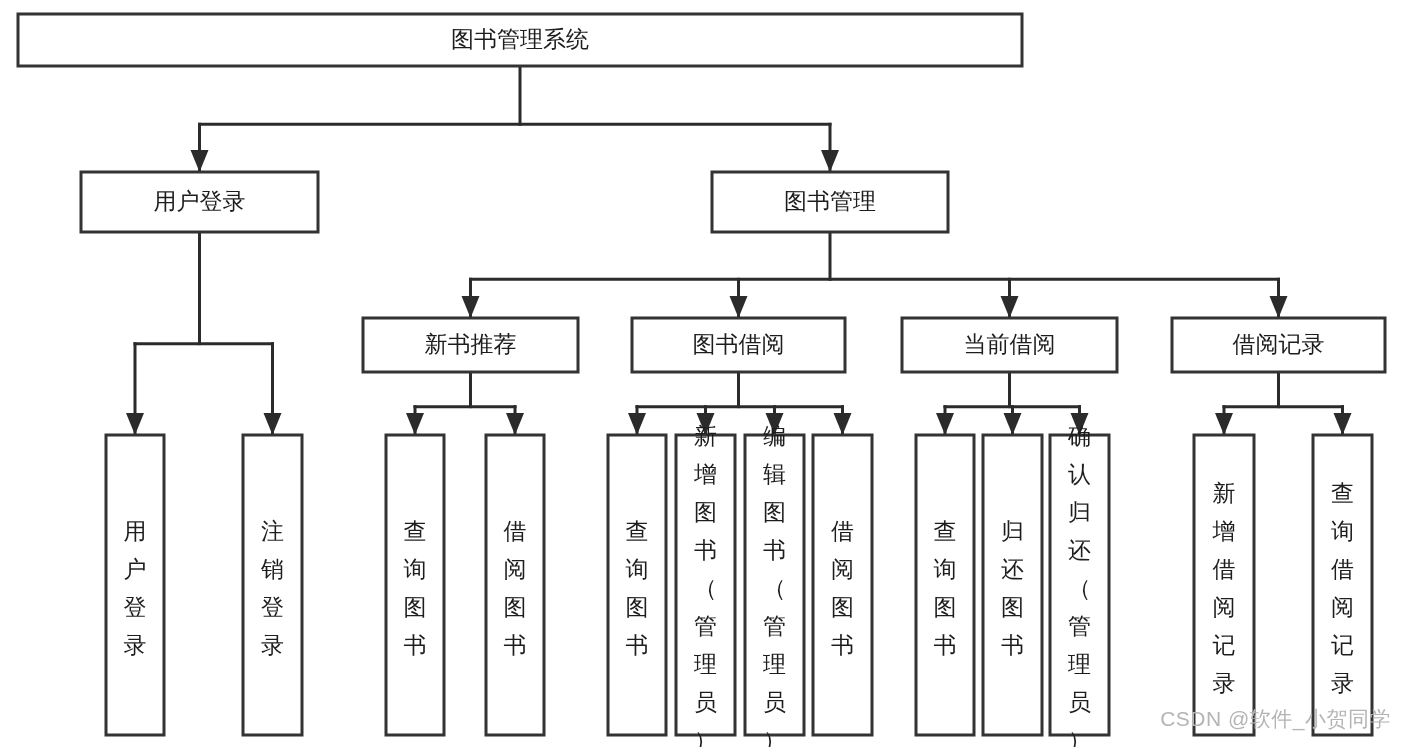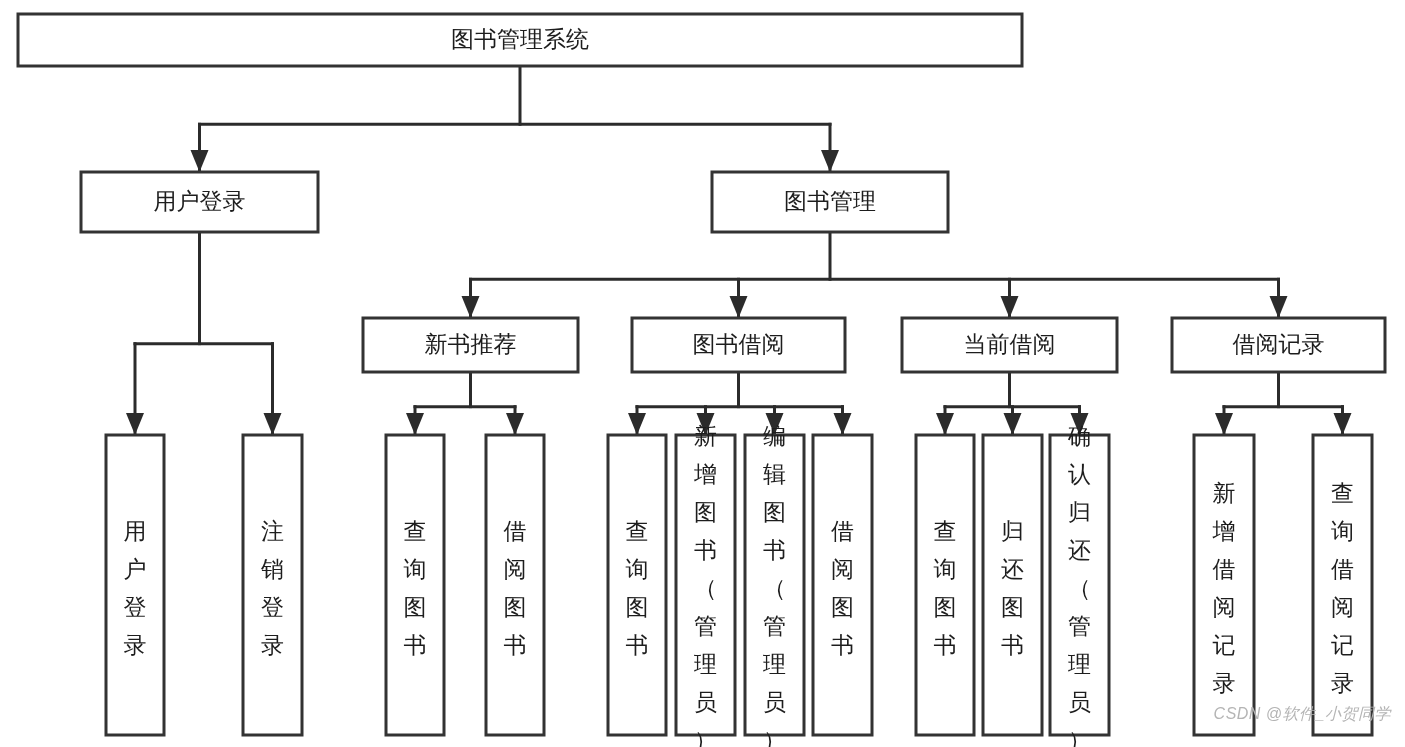--- a/index.html
+++ b/index.html
@@ -47,28 +47,27 @@
   }
   .node-label-v {
     font-family: "Liberation Sans", "DejaVu Sans", sans-serif;
     font-size: 23px;
     fill: #1d1d1d;
     text-anchor: middle;
   }
   .watermark {
     position: absolute;
     right: 14px;
-    bottom: 22px;
-    font-family: "Liberation Sans", "DejaVu Sans", sans-serif;
-    font-size: 16px;
+    bottom: 14px;
+    font-family: "Liberation Sans", "DejaVu Sans", sans-serif;
+    font-size: 21px;
     color: #b4b4b4;
     letter-spacing: 0.5px;
     white-space: nowrap;
     user-select: none;
-    font-style: italic;
   }
 </style>
 </head>
 <body>
 
 <div id="stage">
   <svg id="diagram-svg" viewBox="0 0 1405 747">
     <g id="connectors-layer">
         <g>
           <path d="M 520 66 L 520 124.30000000000001" class="connector"></path>

